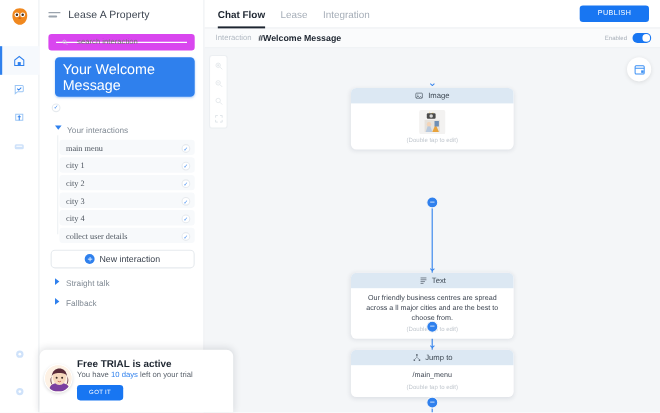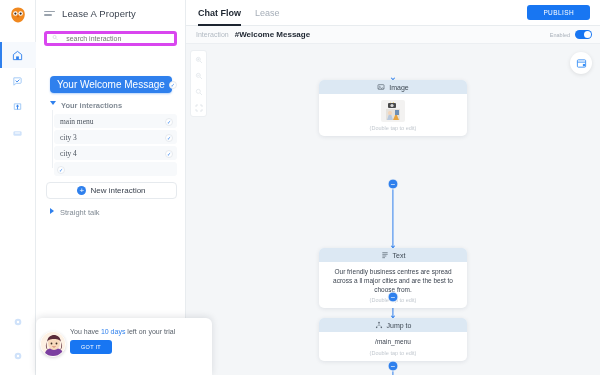--- a/index.html
+++ b/index.html
@@ -54,50 +54,49 @@
     padding: 0 8px;
   }
   .hamburger { display: flex; flex-direction: column; gap: 2px; width: 11px; }
   .hamburger i { display: block; height: 1.5px; background: #9aa3ad; border-radius: 1px; }
   .hamburger i:nth-child(1) { width: 11px; }
   .hamburger i:nth-child(2) { width: 8px; }
   .panel-title { font-size: 9.5px; color: #3c4450; font-weight: 400; letter-spacing: .1px; }
 
   .search-wrap { padding: 5px 8px 0 8px; }
   .search-box {
-    height: 15px; border: 3px solid #d946ef; border-radius: 3px;
-    display: flex; gap: 8px; padding: 0 5px;
+    height: 15px; border: 7px solid #d946ef; border-radius: 3px;
+    display: flex; align-items: center; gap: 8px; padding: 0 5px;
     background: #fff;
   }
   .search-box input {
     border: 0; outline: 0; font-size: 7px; color: #b9c0c8;
     font-family: "Liberation Sans", sans-serif; width: 100%;
     background: transparent;
   }
 
   .welcome-row { padding: 6px 8px 0 14px; position: relative; }
   .welcome-pill {
-    background: #2f80ed; color: #fff; font-size: 10px;
+    background: #2f80ed; color: #fff; font-size: 13px;
     border-radius: 4px; padding: 3px 7px; display: inline-block;
     font-weight: 400;
     box-shadow: 0 1px 2px rgba(47,128,237,.35);
     cursor: pointer;
-    margin-top: 24px;
   }
   .tick-badge {
     width: 8px; height: 8px; border-radius: 50%;
     background: #fff; border: 1px solid #e6eaee;
     display: inline-flex; align-items: center; justify-content: center;
     font-size: 5px; color: #2f80ed; margin-left: -3px;
     vertical-align: middle; position: relative; top: 1px;
   }
 
   .group-head {
     display: flex; gap: 5px;
-    padding: 8px 8px 0 14px; cursor: pointer; font-weight: bold;
+    padding: 8px 8px 0 14px; cursor: pointer;
   }
   .caret { width: 0; height: 0; border-left: 3px solid transparent; border-right: 3px solid transparent; border-top: 4px solid #2f80ed; }
   .caret.collapsed { border-left: 4px solid #2f80ed; border-top: 3px solid transparent; border-bottom: 3px solid transparent; border-right: 0; }
   .group-label { font-size: 7.5px; color: #828b95; }
 
   .tree { padding: 4px 8px 0 18px; position: relative; font-family: Liberation Serif, serif; }
   .tree::before {
     content: ""; position: absolute; left: 16px; top: 0; bottom: 8px;
     width: 1px; background: #edf0f3;
   }
@@ -322,48 +321,62 @@
       <span class="caret"></span>
       <span class="group-label">Your interactions</span>
     </div>
 
     <div class="tree">
       <div class="node">
         <span class="node-label">main menu</span>
         <span class="tick-badge">✓</span>
       </div>
       <div class="node">
+        <span class="node-label">city 1</span>
+        <span class="tick-badge">✓</span>
+      </div>
+      <div class="node">
+        <span class="node-label">city 2</span>
+        <span class="tick-badge">✓</span>
+      </div>
+      <div class="node">
         <span class="node-label">city 3</span>
         <span class="tick-badge">✓</span>
       </div>
       <div class="node">
         <span class="node-label">city 4</span>
         <span class="tick-badge">✓</span>
       </div>
       <div class="node">
+        <span class="node-label">collect user details</span>
         <span class="tick-badge">✓</span>
       </div>
     </div>
 
     <div class="new-interaction">
       <span class="plus-circle">+</span>
       <span class="txt">New interaction</span>
     </div>
 
     <div class="sub-group">
       <span class="caret collapsed"></span>
       <span class="group-label">Straight talk</span>
     </div>
+    <div class="sub-group">
+      <span class="caret collapsed"></span>
+      <span class="group-label">Fallback</span>
+    </div>
   </div>
 
   <div class="main">
 
     <div class="tabs-bar">
       <div class="tab active">Chat Flow</div>
       <div class="tab">Lease</div>
+      <div class="tab">Integration</div>
       <button class="publish-btn">PUBLISH</button>
     </div>
 
     <div class="interaction-bar">
       <span class="ia-label">Interaction</span>
       <span class="ia-name">#Welcome Message</span>
       <span class="enabled-wrap">
         <span class="enabled-txt">Enabled</span>
         <span class="toggle">
             <span class="knob"></span>
@@ -490,18 +503,19 @@
         <ellipse cx="13" cy="11" rx="6" ry="7" fill="#f7d9bd"></ellipse>
         <path d="M6 11 c0-6 4-8 7-8 s7 2 7 8 c0-3-3-4-7-4 s-7 1-7 4z" fill="#5b2c3a"></path>
         <path d="M6 10 c-1 3 0 7 1 8 c-2-1-3-5-1-8z" fill="#5b2c3a"></path>
         <path d="M20 10 c1 3 0 7-1 8 c2-1 3-5 1-8z" fill="#5b2c3a"></path>
         <circle cx="10.5" cy="11.5" r="0.9" fill="#3a2a22"></circle>
         <circle cx="15.5" cy="11.5" r="0.9" fill="#3a2a22"></circle>
         <path d="M11.5 14.5 q1.5 1.2 3 0" stroke="#c8705f" stroke-width="0.9" fill="none"></path>
       </svg>
     </div>
     <div>
+      <h4>Free TRIAL is active</h4>
       <p><span>You have </span><b>10 days</b><span> left on your trial</span></p>
       <button class="gotit">GOT IT</button>
     </div>
   </div>
 
 </div>
 
 </body></html>

